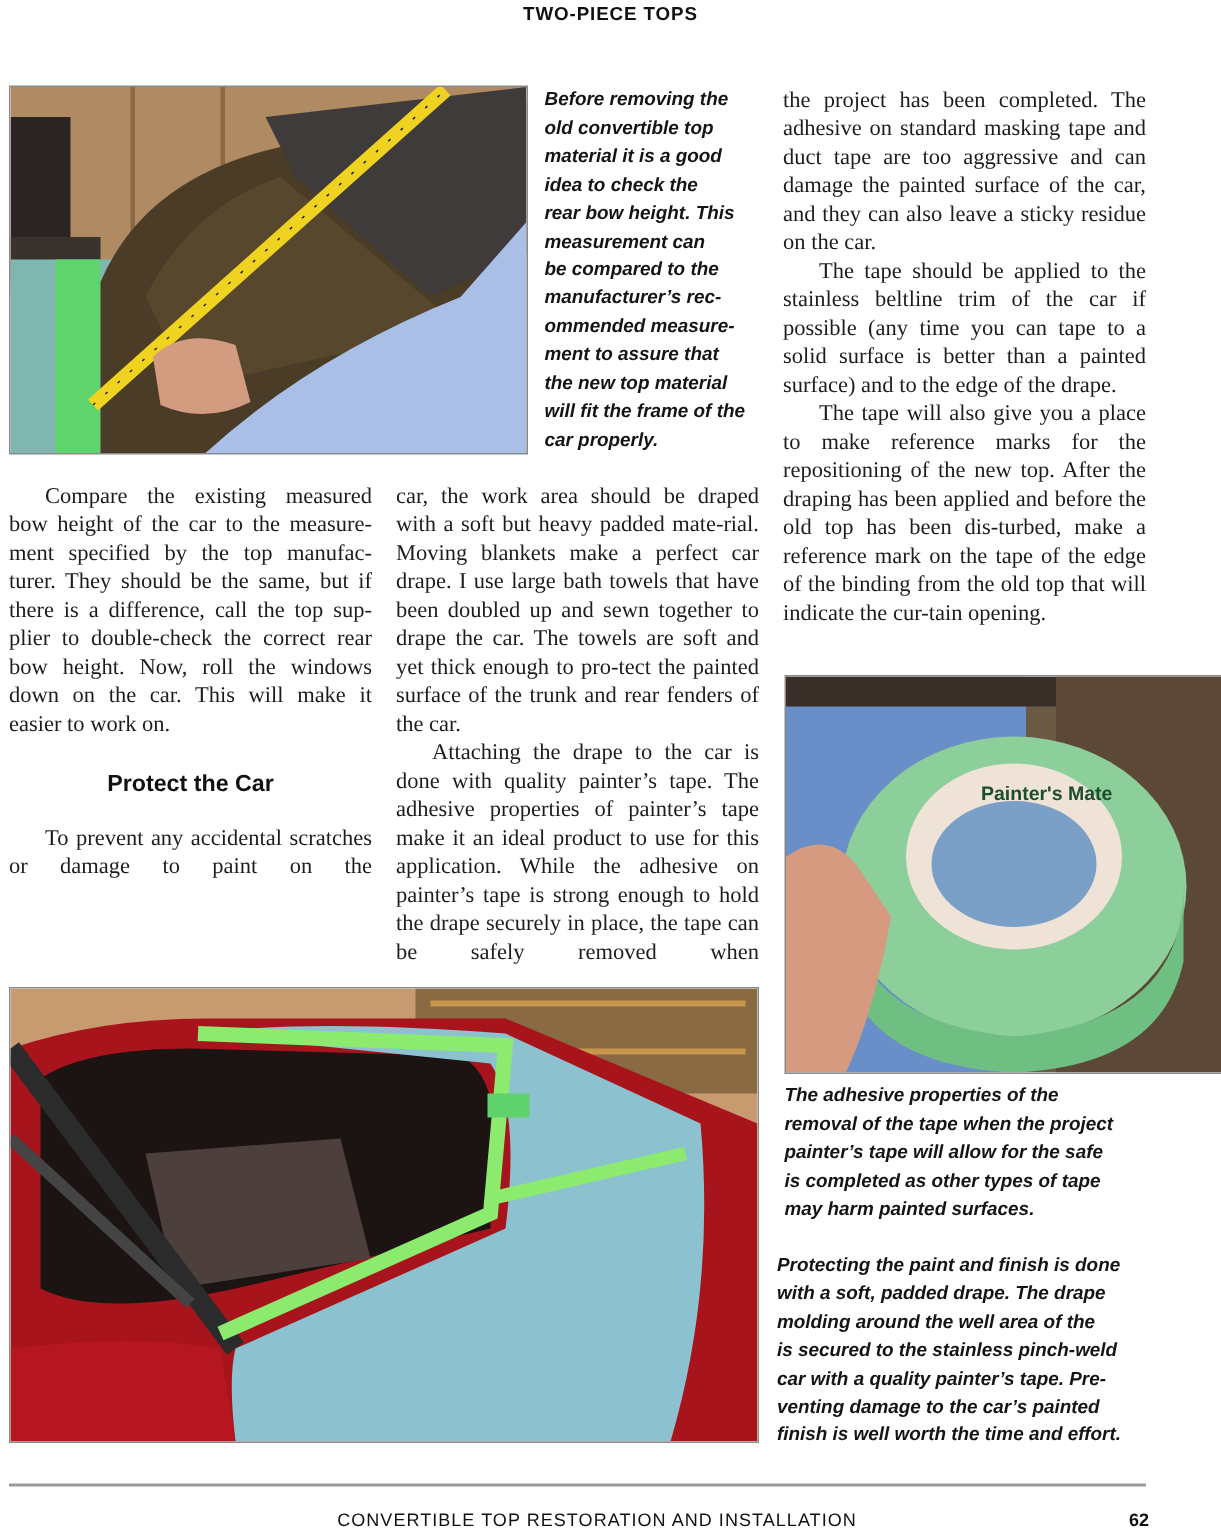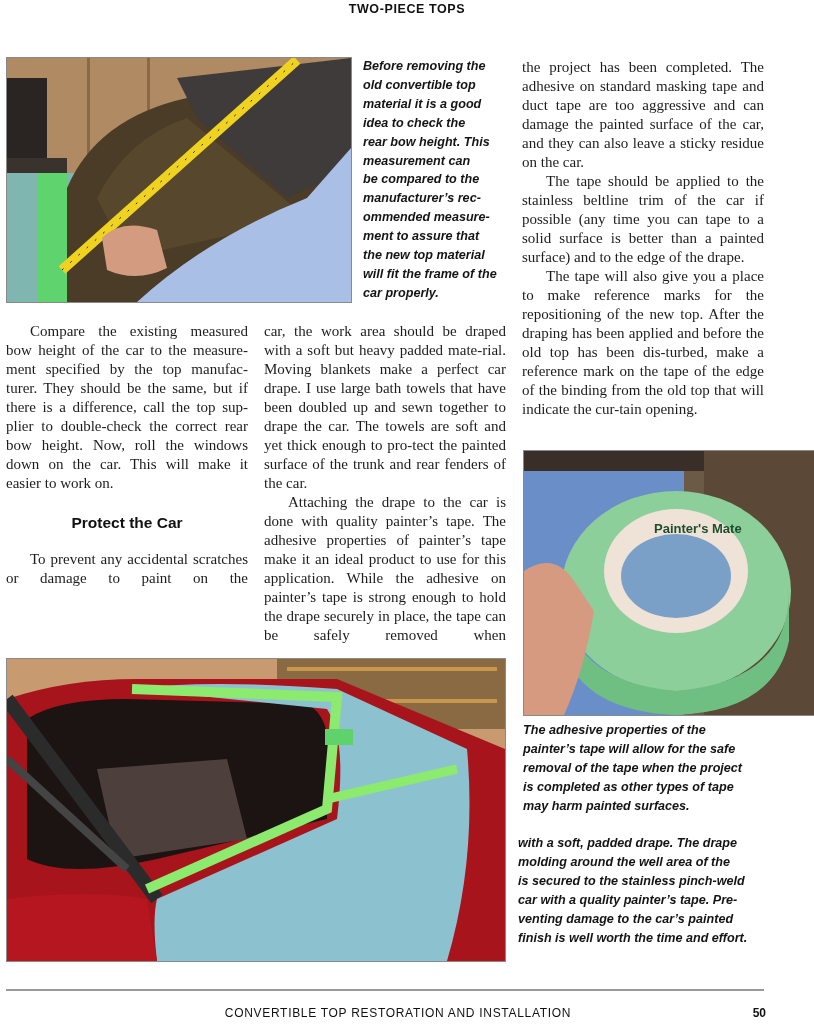--- a/index.html
+++ b/index.html
@@ -83,22 +83,22 @@
     <path d="M40 140 Q40 230 152 240 Q265 230 265 140 L265 190 Q250 260 152 264 Q60 260 40 200 Z" fill="#6fbf82"></path>
     <ellipse cx="152" cy="120" rx="72" ry="62" fill="#efe2d6"></ellipse>
     <ellipse cx="152" cy="125" rx="55" ry="42" fill="#7ba0c8"></ellipse>
     <text x="130" y="82" font-family="Liberation Sans, sans-serif" font-weight="bold" font-size="13" fill="#1d4d2c">Painter's Mate</text>
     <path d="M0 120 Q30 100 50 130 L70 160 Q60 220 40 264 L0 264 Z" fill="#d69a80"></path>
   </svg>
 </div>
 
 <div class="abs caption" style="left:523px; top:721px; width:288px;">
   <div>The adhesive properties of the</div>
+  <div>removal of the tape when the project</div>
   <div>painter’s tape will allow for the safe</div>
-  <div>removal of the tape when the project</div>
   <div>is completed as other types of tape</div>
   <div>may harm painted surfaces.</div>
 </div>
 
 <div class="photo" style="left:6px; top:658px; width:498px; height:302px;">
   <svg width="498" height="302" viewBox="0 0 498 302">
     <rect width="498" height="302" fill="#c79a70"></rect>
     <rect x="270" y="0" width="228" height="70" fill="#8a6a42"></rect>
     <rect x="280" y="8" width="210" height="4" fill="#c9964e"></rect>
     <rect x="280" y="40" width="210" height="4" fill="#c9964e"></rect>
@@ -109,23 +109,24 @@
     <path d="M0 100 L120 210" stroke="#444" stroke-width="8"></path>
     <path d="M125 30 Q200 20 330 30 L460 90 Q470 200 440 302 L150 302 Q145 260 150 240 L330 160 Q340 80 320 50 Z" fill="#8cc2d0"></path>
     <path d="M125 30 L330 38 L320 150 L140 230" stroke="#8cea6e" stroke-width="10" fill="none"></path>
     <path d="M320 140 L450 110" stroke="#8cea6e" stroke-width="9"></path>
     <rect x="318" y="70" width="28" height="16" fill="#5fd26b"></rect>
     <path d="M0 240 Q80 230 140 240 L150 302 L0 302 Z" fill="#b5161f"></path>
   </svg>
 </div>
 
 <div class="abs caption" style="left:518px; top:834px; width:294px;">
+  <div>Protecting the paint and finish is done</div>
   <div>with a soft, padded drape. The drape</div>
   <div>molding around the well area of the</div>
   <div>is secured to the stainless pinch-weld</div>
   <div>car with a quality painter’s tape. Pre-</div>
   <div>venting damage to the car’s painted</div>
   <div>finish is well worth the time and effort.</div>
 </div>
 
 <div class="abs footer-rule"></div>
 <div class="abs footer-title">CONVERTIBLE TOP RESTORATION AND INSTALLATION</div>
-<div class="abs page-number">50</div>
+<div class="abs page-number">62</div>
 
 </body></html>

